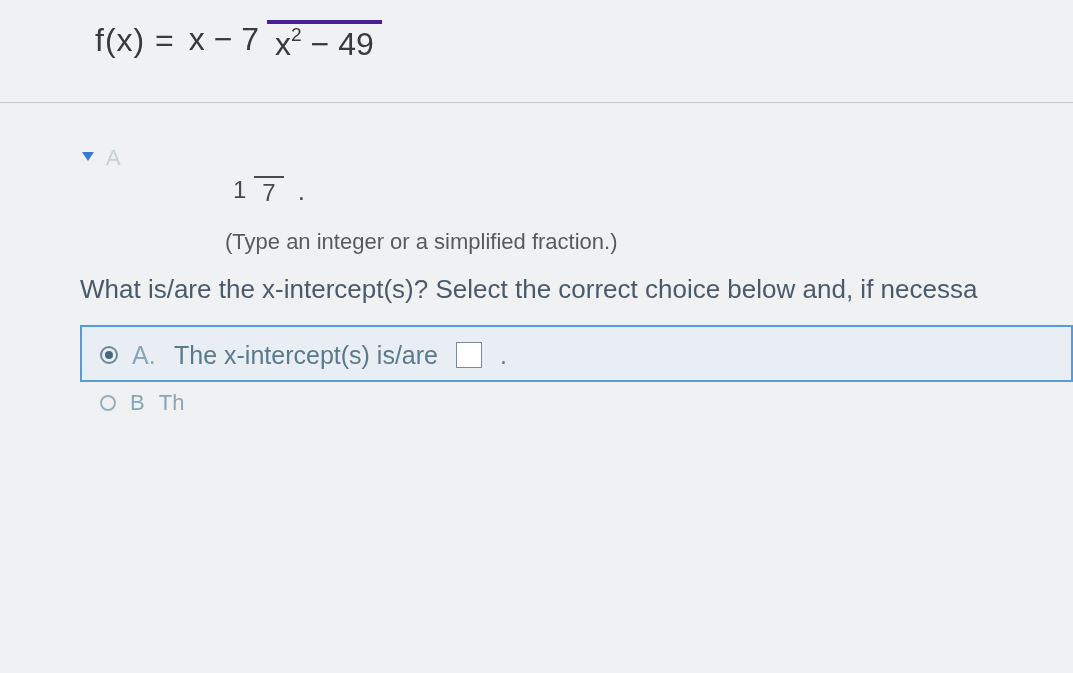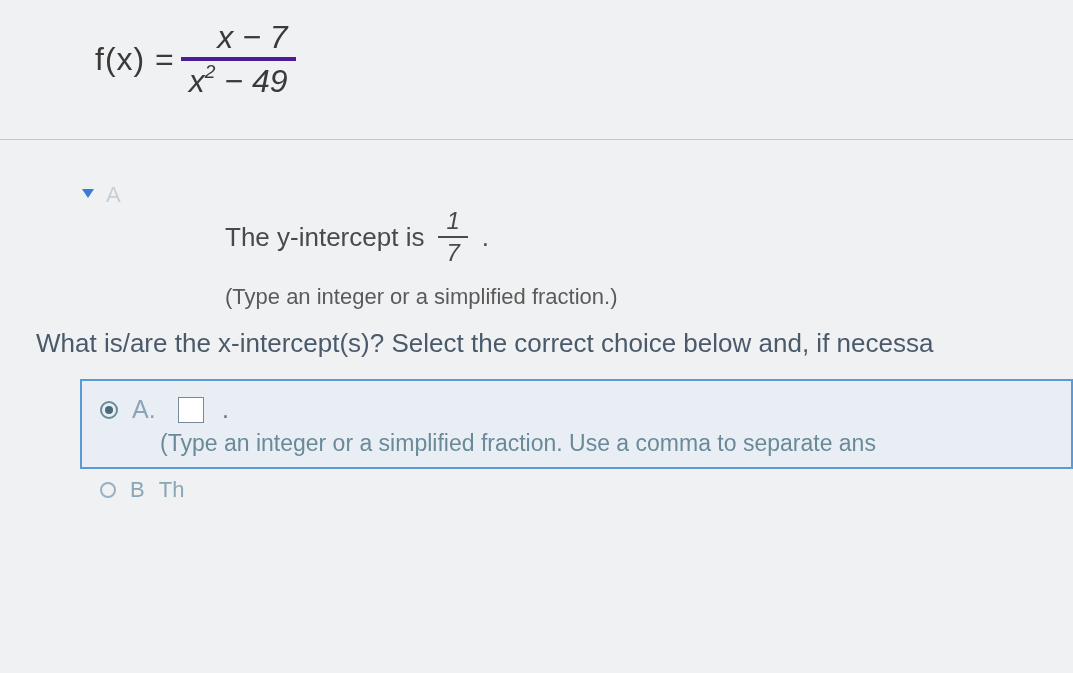--- a/index.html
+++ b/index.html
@@ -24,25 +24,24 @@
     color: #3a3a3a;
     display: flex;
     align-items: center;
     gap: 6px;
   }
   .fn-label {
     letter-spacing: 1px;
   }
   .fraction {
     display: inline-flex;
-    flex-direction: column;
-    align-items: flex-end;
+    flex-direction: row;
+    align-items: center;
     vertical-align: middle;
     line-height: 1.1;
-    font-style: italic;
   }
   .fraction .num {
     padding: 0 8px 2px 8px;
   }
   .fraction .den {
     padding: 2px 8px 0 8px;
     border-top: 4px solid #4c1d95;
   }
   .sup {
     font-size: 0.6em;
@@ -98,21 +97,21 @@
     margin-bottom: 14px;
   }
   .no-yint {
     font-size: 26px;
     color: #4a5a6a;
     margin-bottom: 30px;
   }
   .question2 {
     font-size: 26px;
     color: #4a5a6a;
-    padding: 0 0 20px 36px;
+    padding: 0 0 20px 80px;
     white-space: nowrap;
   }
   .choice-box {
     margin: 0 0 0 80px;
     border: 2px solid #5a9bd5;
     background: #e8eef4;
     padding: 14px 18px 10px 18px;
   }
   .choice-row {
     display: flex;
@@ -194,43 +193,42 @@
       <span class="collapse-icon">
         <svg width="16" height="14" viewBox="0 0 16 14">
             <polygon points="2,3 14,3 8,12" fill="#3a7bd5"></polygon>
           </svg>
       </span>
       <span class="faded-letter">A</span>
     </div>
 
     <div class="answer-lines">
       <div class="yint-line">
-        <span>The y-intercept is</span>
         <span class="fraction">
           <span class="num">1</span>
           <span class="den">7</span>
         </span>
         <span>.</span>
       </div>
       <div class="hint">(Type an integer or a simplified fraction.)</div>
     </div>
   </div>
 
   <div class="question2">What is/are the x-intercept(s)? Select the correct choice below and, if necessa</div>
 
   <div class="choice-box">
     <div class="choice-row">
       <span class="radio">
           <span class="dot"></span>
         </span>
       <span class="choice-letter">A.</span>
+      <span>The x-intercept(s) is/are</span>
       <span class="answer-box"></span>
       <span>.</span>
     </div>
-    <div class="choice-hint">(Type an integer or a simplified fraction. Use a comma to separate ans</div>
   </div>
 
   <div class="partial-row">
     <span class="radio-empty"></span>
     <span>B</span>
     <span>Th</span>
   </div>
 
 </div>
 

